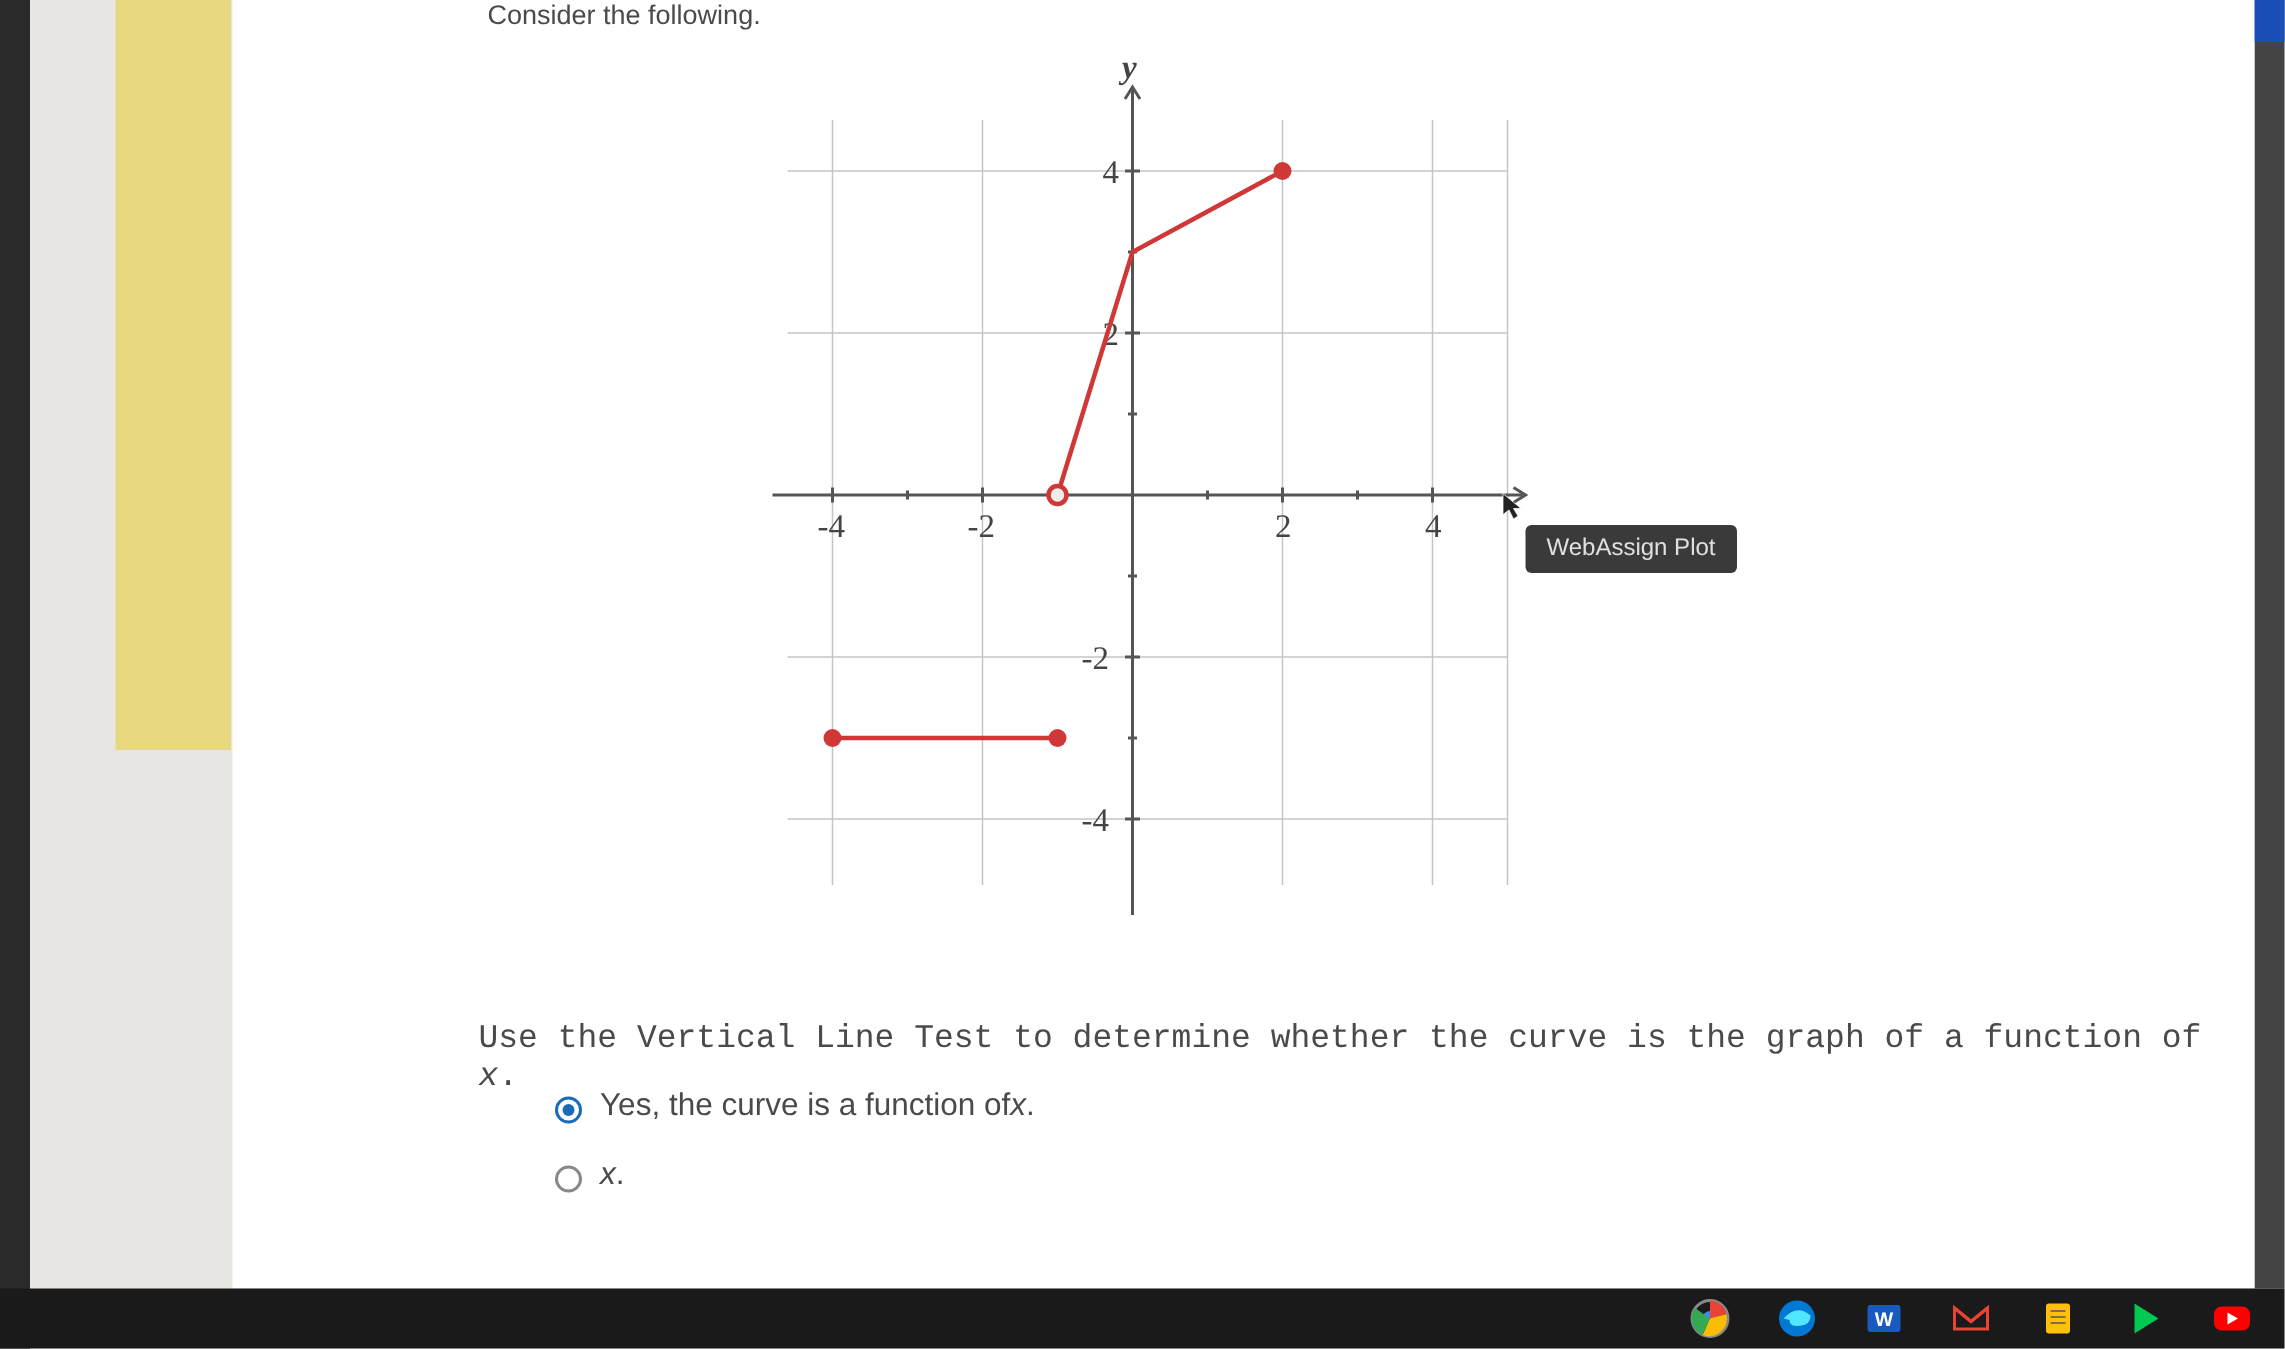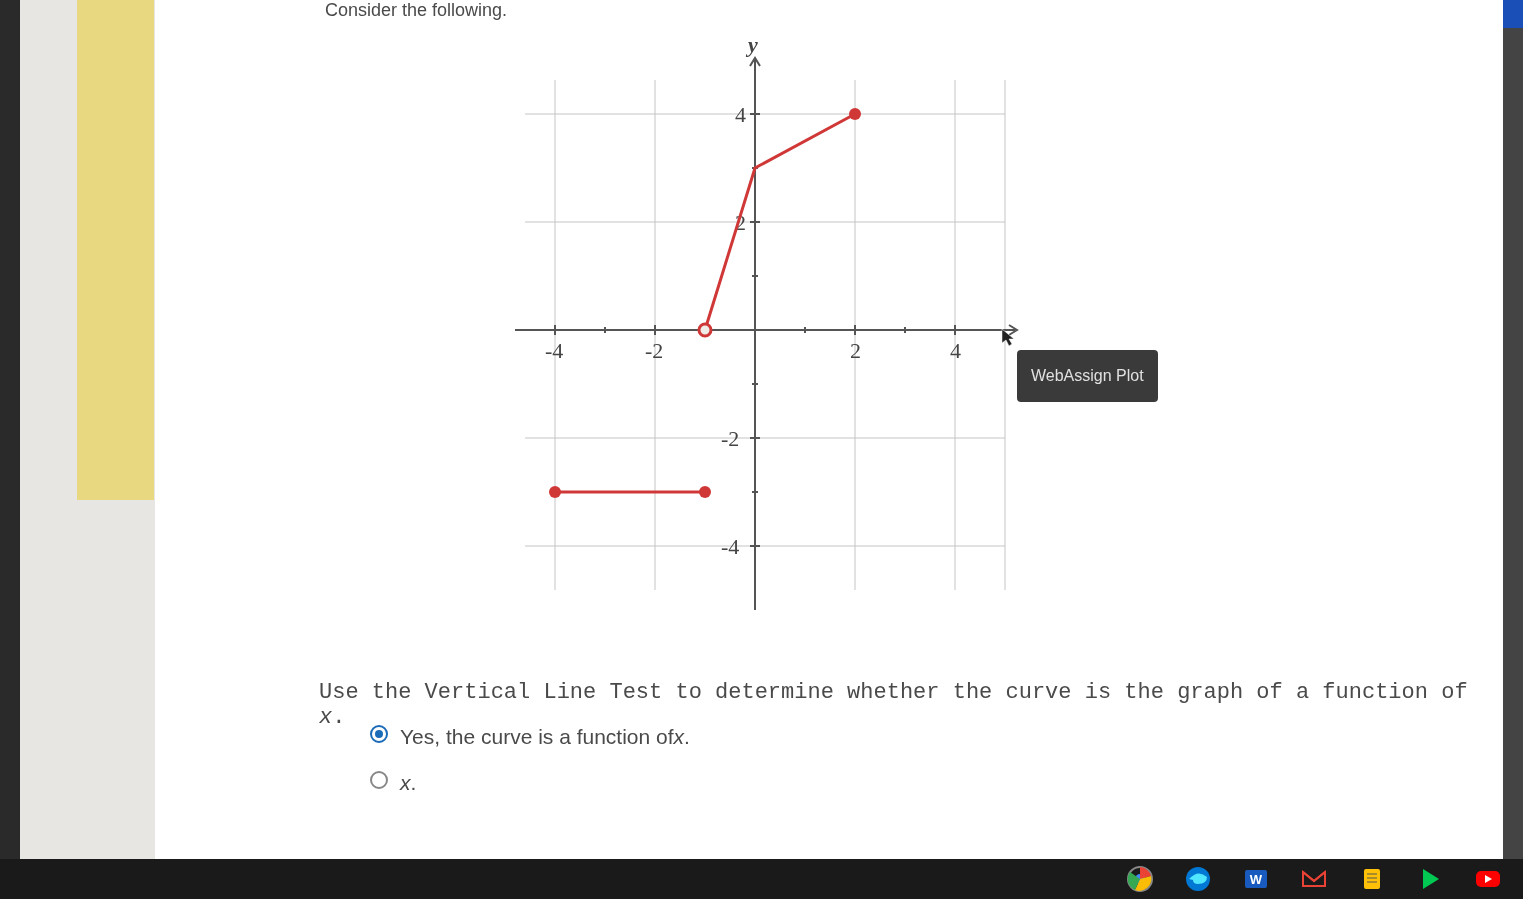--- a/index.html
+++ b/index.html
@@ -54,21 +54,21 @@
     .plot-svg {
       width: 540px;
       height: 600px;
     }
     .tooltip {
       position: absolute;
       left: 862px;
       top: 350px;
       background: #3a3a3a;
       color: #e0e0e0;
-      padding: 17px 14px;
+      padding: 7px 14px;
       border-radius: 4px;
       font-size: 16px;
       white-space: nowrap;
     }
     .cursor-arrow {
       position: absolute;
       left: 846px;
       top: 328px;
       width: 16px;
       height: 20px;
@@ -81,21 +81,21 @@
       color: #4a4a4a;
       font-family: Liberation Mono, monospace;
     }
     .radio-group {
       position: absolute;
       left: 215px;
       top: 725px;
     }
     .radio-option {
       display: flex;
-      align-items: flex-start;
+      align-items: flex-end;
       margin-bottom: 22px;
       font-size: 21px;
       color: #4a4a4a;
     }
     .radio-circle {
       width: 18px;
       height: 18px;
       border: 2px solid #888;
       border-radius: 50%;
       margin-right: 12px;

